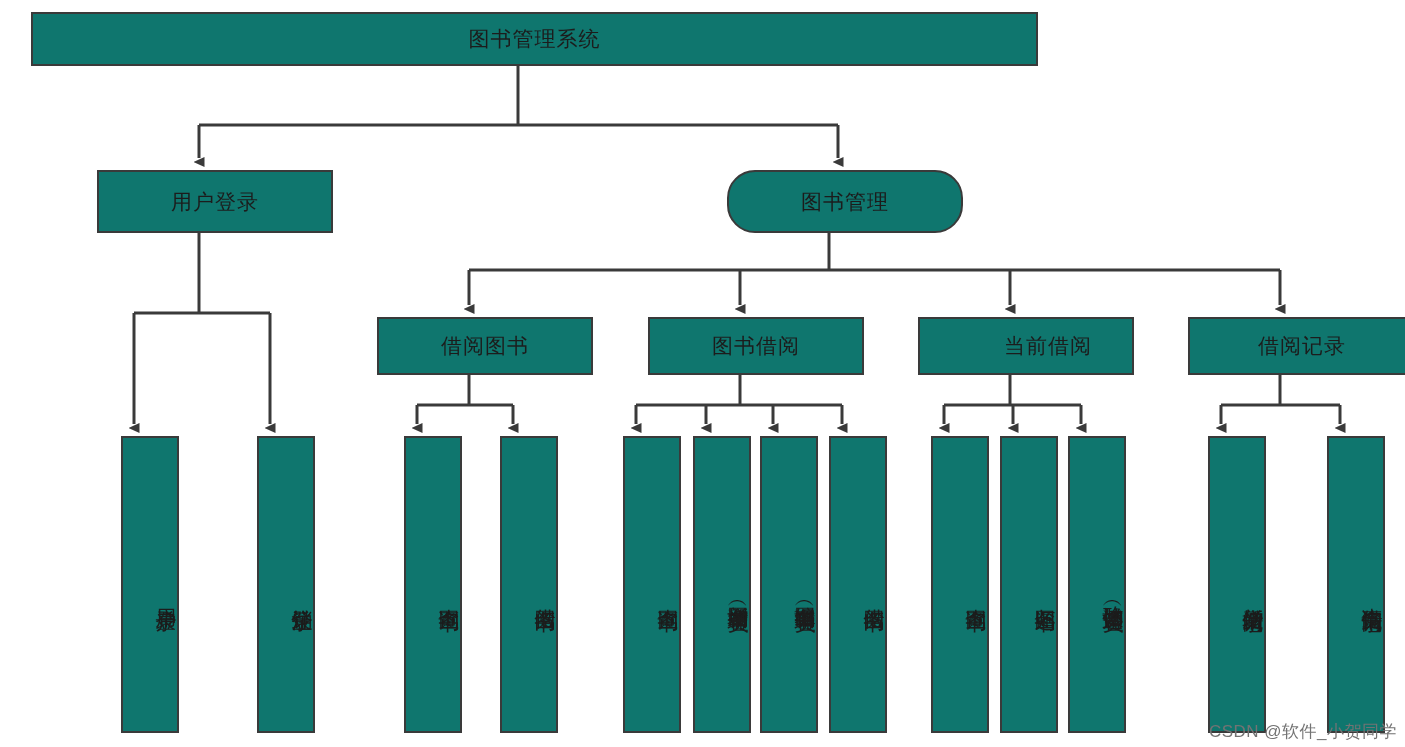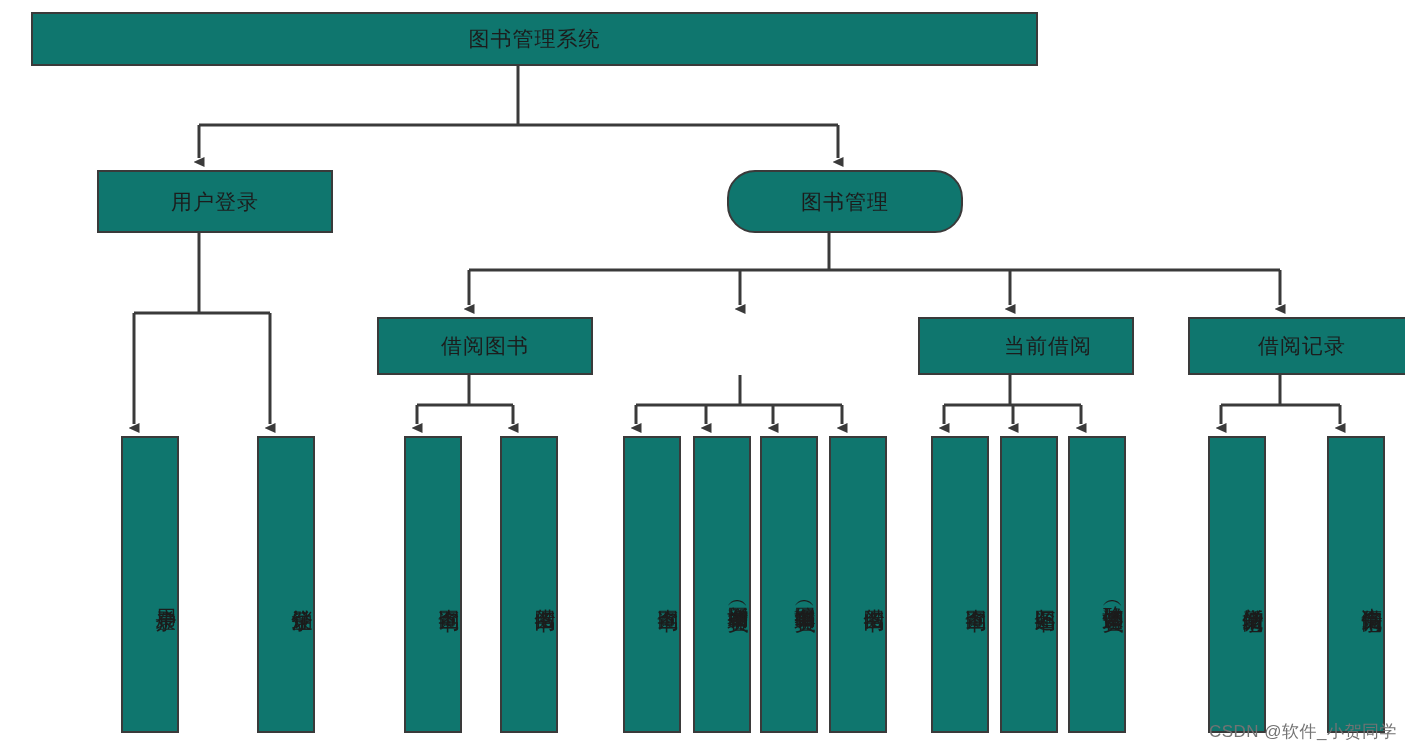--- a/index.html
+++ b/index.html
@@ -117,20 +117,21 @@
       <path d="M1340,405 L1340,424" marker-end="url(#arrow)"></path>
     </g>
   </svg>
 
   <div class="node horiz" style="left: 15px; top: 12px; width: 1007px; height: 54px;">图书管理系统</div>
 
   <div class="node horiz" style="left: 81px; top: 170px; width: 236px; height: 63px;">用户登录</div>
   <div class="node horiz" style="left: 711px; top: 170px; width: 236px; height: 63px; border-radius: 28px;">图书管理</div>
 
   <div class="node horiz" style="left: 361px; top: 317px; width: 216px; height: 58px;">借阅图书</div>
+  <div class="node horiz" style="left: 632px; top: 317px; width: 216px; height: 58px;">图书借阅</div>
   <div class="node horiz" style="left: 902px; top: 317px; width: 216px; height: 58px; padding-left: 44px;">当前借阅</div>
   <div class="node horiz" style="left: 1172px; top: 317px; width: 228px; height: 58px;">借阅记录</div>
 
   <div class="node vert" style="left: 105px; top: 436px; width: 58px; height: 297px;">用户登录</div>
   <div class="node vert" style="left: 241px; top: 436px; width: 58px; height: 297px;">注销登录</div>
   <div class="node vert" style="left: 388px; top: 436px; width: 58px; height: 297px;">查询图书</div>
   <div class="node vert" style="left: 484px; top: 436px; width: 58px; height: 297px;">借阅图书</div>
   <div class="node vert" style="left: 607px; top: 436px; width: 58px; height: 297px;">查询图书</div>
   <div class="node vert" style="left: 677px; top: 436px; width: 58px; height: 297px;">新增图书（管理员）</div>
   <div class="node vert" style="left: 744px; top: 436px; width: 58px; height: 297px;">编辑图书（管理员）</div>

